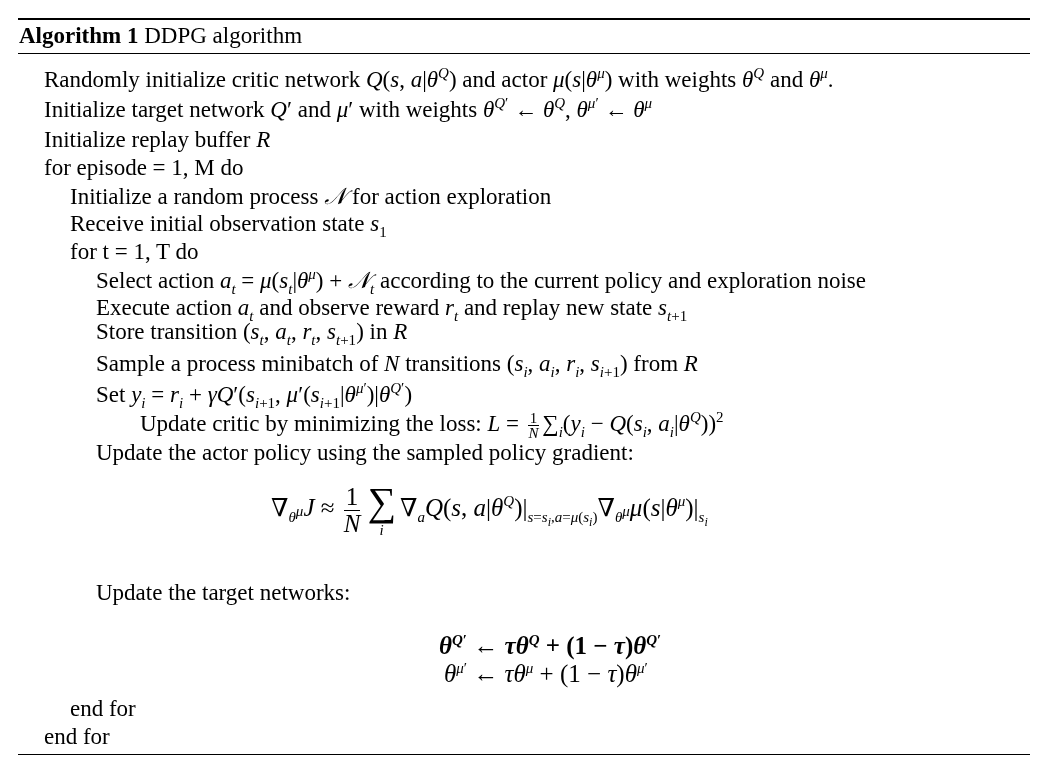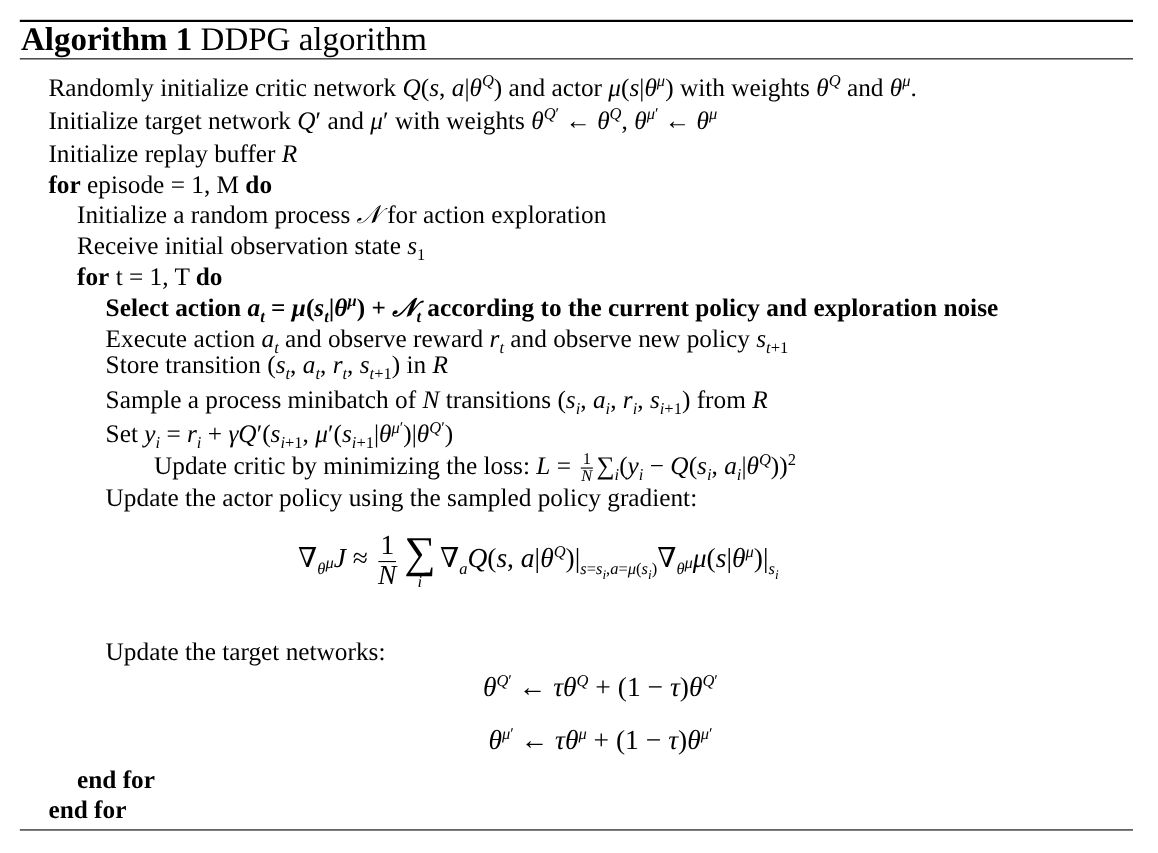--- a/index.html
+++ b/index.html
@@ -8,29 +8,29 @@
     font-family: "Liberation Serif", "DejaVu Serif", serif;
     color: #000000;
   }
   .rule { position: absolute; left: 18px; width: 1012px; background: #000; }
   .rule.top { top: 18px; height: 2px; }
   .rule.mid { top: 53px; height: 1px; }
   .rule.bot { top: 754px; height: 1px; }
 
   .title {
     position: absolute; left: 19px; top: 21px;
-    font-size: 30px; line-height: 30px; white-space: nowrap; font-family: Liberation Serif, serif;
+    font-size: 23px; line-height: 30px; white-space: nowrap; font-family: Liberation Serif, serif;
   }
   .title b { font-weight: bold; }
 
   .line {
     position: absolute; font-size: 23px; line-height: 28px;
     white-space: nowrap;
   }
-  .kw { font-weight: bold; text-align: center; }
+  .kw { font-weight: normal; text-align: center; }
   .m { font-style: italic; }
   sup, sub { font-size: 15px; line-height: 0; }
   sub sub { font-size: 12px; }
   .cal { font-family: "DejaVu Serif", serif; font-style: italic; }
 
   .display { position: absolute; font-size: 25px; white-space: nowrap; margin-left: 11px; }
   .frac { display: inline-block; vertical-align: middle; text-align: center; margin: 0 3px; }
   .frac .num { display: block; border-bottom: 1px solid #000; padding: 0 2px; line-height: 26px; }
   .frac .den { display: block; line-height: 26px; }
   .frac.small { font-size: 15px; }
@@ -70,26 +70,26 @@
 </div>
 
 <div class="line" style="left:70px; top:210px;">
   <span>Receive initial observation state </span><span class="m">s</span><sub>1</sub>
 </div>
 
 <div class="line" style="left:70px; top:238px;">
   <span class="kw">for</span><span> t = 1, T </span><span class="kw">do</span>
 </div>
 
-<div class="line" style="left:96px; top:266px;font-weight:bold;">
+<div class="line" style="left:96px; top:266px;">
   <span>Select action </span><span class="m">a</span><sub class="m">t</sub> = <span class="m">μ</span>(<span class="m">s</span><sub class="m">t</sub>|<span class="m">θ</span><sup class="m">μ</sup>) + <span class="cal">𝒩</span><sub class="m">t</sub><span> according to the current policy and exploration noise</span>
 </div>
 
 <div class="line" style="left:96px; top:294px;">
-  <span>Execute action </span><span class="m">a</span><sub class="m">t</sub><span> and observe reward </span><span class="m">r</span><sub class="m">t</sub><span> and observe new policy </span><span class="m">s</span><sub><span class="m">t</span>+1</sub>
+  <span>Execute action </span><span class="m">a</span><sub class="m">t</sub><span> and observe reward </span><span class="m">r</span><sub class="m">t</sub><span> and replay new state </span><span class="m">s</span><sub><span class="m">t</span>+1</sub>
 </div>
 
 <div class="line" style="left:96px; top:318px;">
   <span>Store transition </span>(<span class="m">s</span><sub class="m">t</sub>, <span class="m">a</span><sub class="m">t</sub>, <span class="m">r</span><sub class="m">t</sub>, <span class="m">s</span><sub><span class="m">t</span>+1</sub>)<span> in </span><span class="m">R</span>
 </div>
 
 <div class="line" style="left:96px; top:350px;">
   <span>Sample a process minibatch of </span><span class="m">N</span><span> transitions </span>(<span class="m">s</span><sub class="m">i</sub>, <span class="m">a</span><sub class="m">i</sub>, <span class="m">r</span><sub class="m">i</sub>, <span class="m">s</span><sub><span class="m">i</span>+1</sub>)<span> from </span><span class="m">R</span>
 </div>
 
@@ -106,21 +106,21 @@
 </div>
 
 <div class="display" style="left:260px; top:482px;">
   ∇<sub><span class="m">θ</span><sup class="m">μ</sup></sub><span class="m">J</span> ≈ <span class="frac"><span class="num">1</span><span class="den m">N</span></span><span class="sum"><span class="op">∑</span><span class="lim">i</span></span>∇<sub class="m">a</sub><span class="m">Q</span>(<span class="m">s</span>, <span class="m">a</span>|<span class="m">θ</span><sup class="m">Q</sup>)|<sub><span class="m">s</span>=<span class="m">s<sub>i</sub></span>,<span class="m">a</span>=<span class="m">μ</span>(<span class="m">s<sub>i</sub></span>)</sub>∇<sub><span class="m">θ</span><sup class="m">μ</sup></sub><span class="m">μ</span>(<span class="m">s</span>|<span class="m">θ</span><sup class="m">μ</sup>)|<sub><span class="m">s<sub>i</sub></span></sub>
 </div>
 
 <div class="line" style="left:96px; top:579px;">
   <span>Update the target networks:</span>
 </div>
 
-<div class="display" style="left:428px; top:612px;">
+<div class="display" style="left:428px; top:632px;font-weight:bold;">
   <span class="m">θ</span><sup><span class="m">Q</span>′</sup> ← <span class="m">τθ</span><sup class="m">Q</sup> + (1 − <span class="m">τ</span>)<span class="m">θ</span><sup><span class="m">Q</span>′</sup>
 </div>
 <div class="display" style="left:433px; top:660px;">
   <span class="m">θ</span><sup><span class="m">μ</span>′</sup> ← <span class="m">τθ</span><sup class="m">μ</sup> + (1 − <span class="m">τ</span>)<span class="m">θ</span><sup><span class="m">μ</span>′</sup>
 </div>
 
 <div class="line kw" style="left:70px; top:695px;">end for</div>
 <div class="line kw" style="left:44px; top:723px;">end for</div>
 
 <div class="rule bot"></div>

